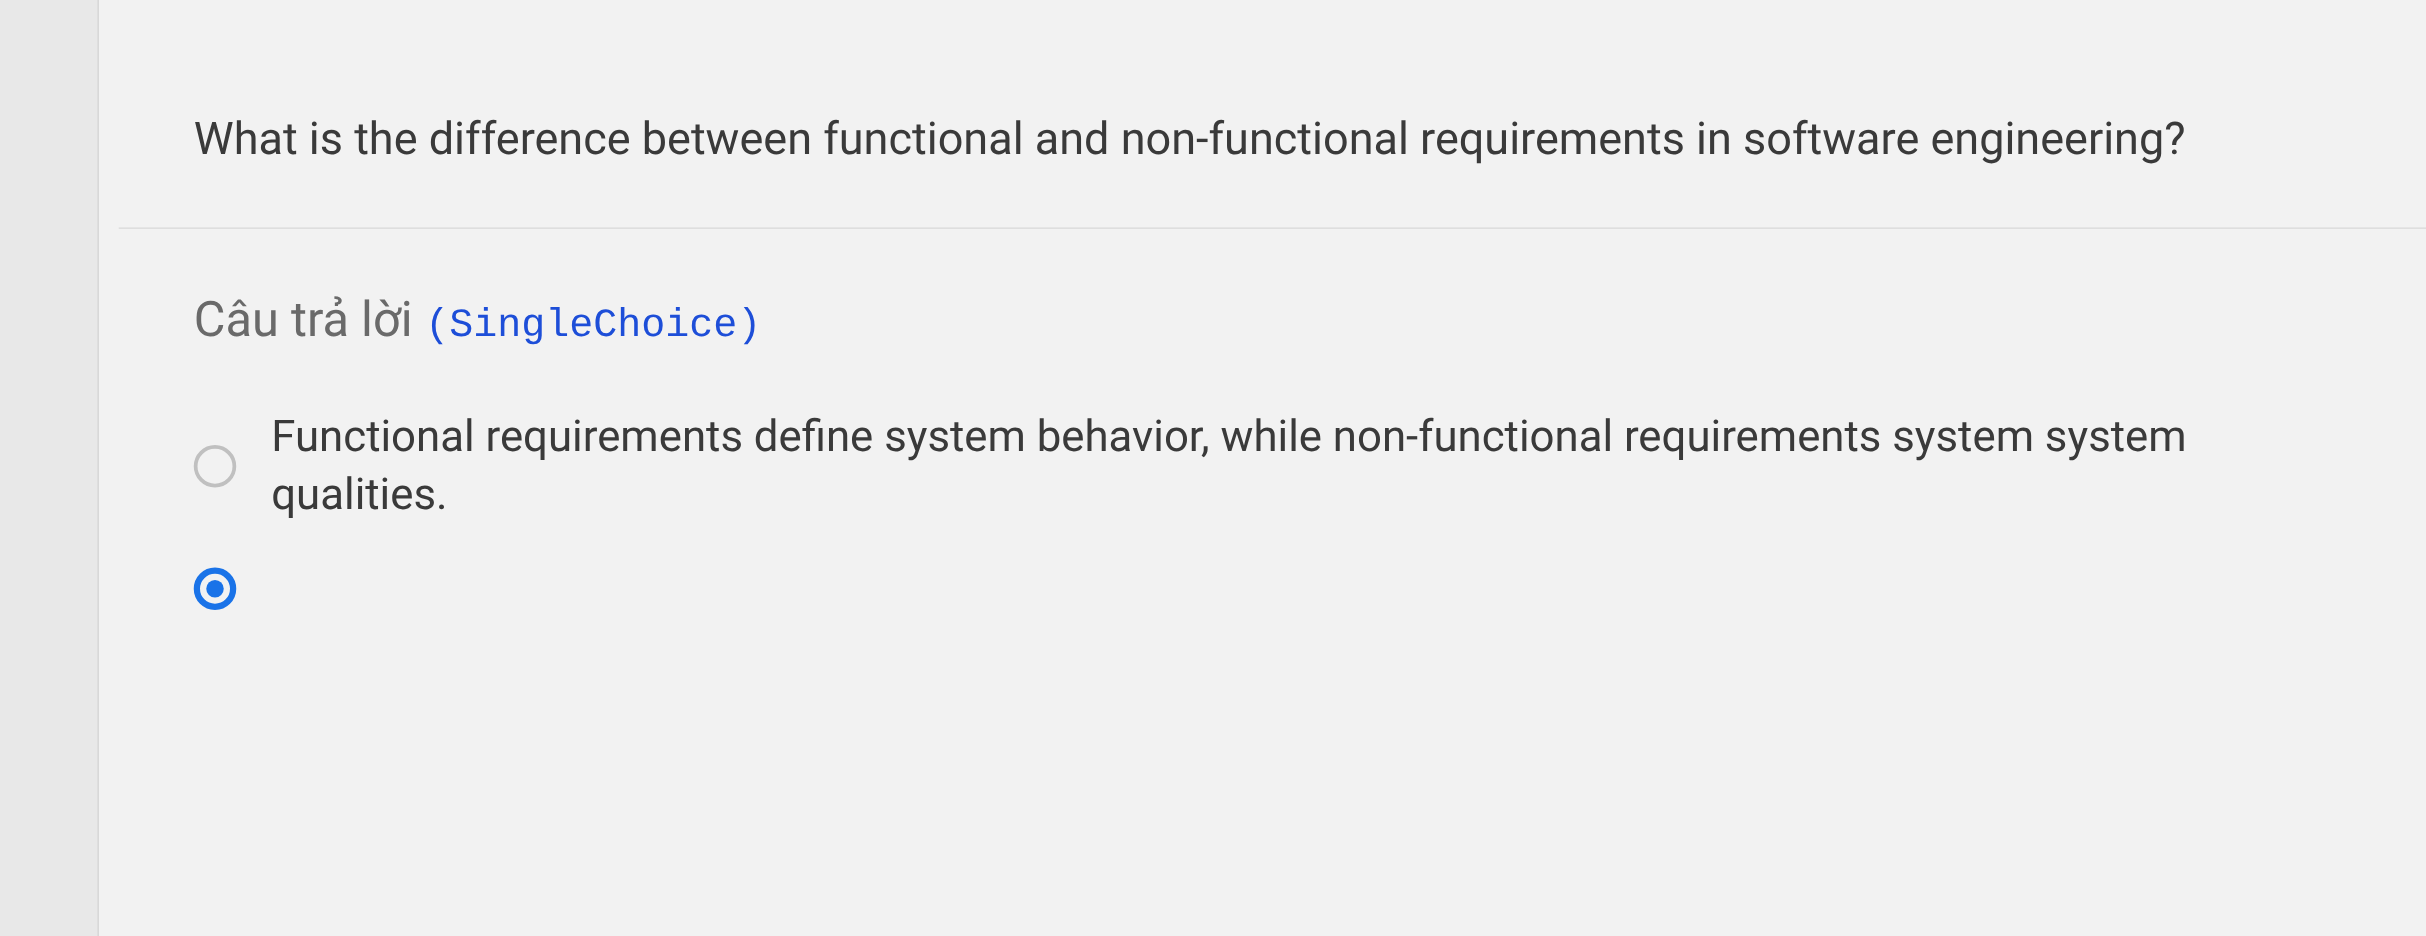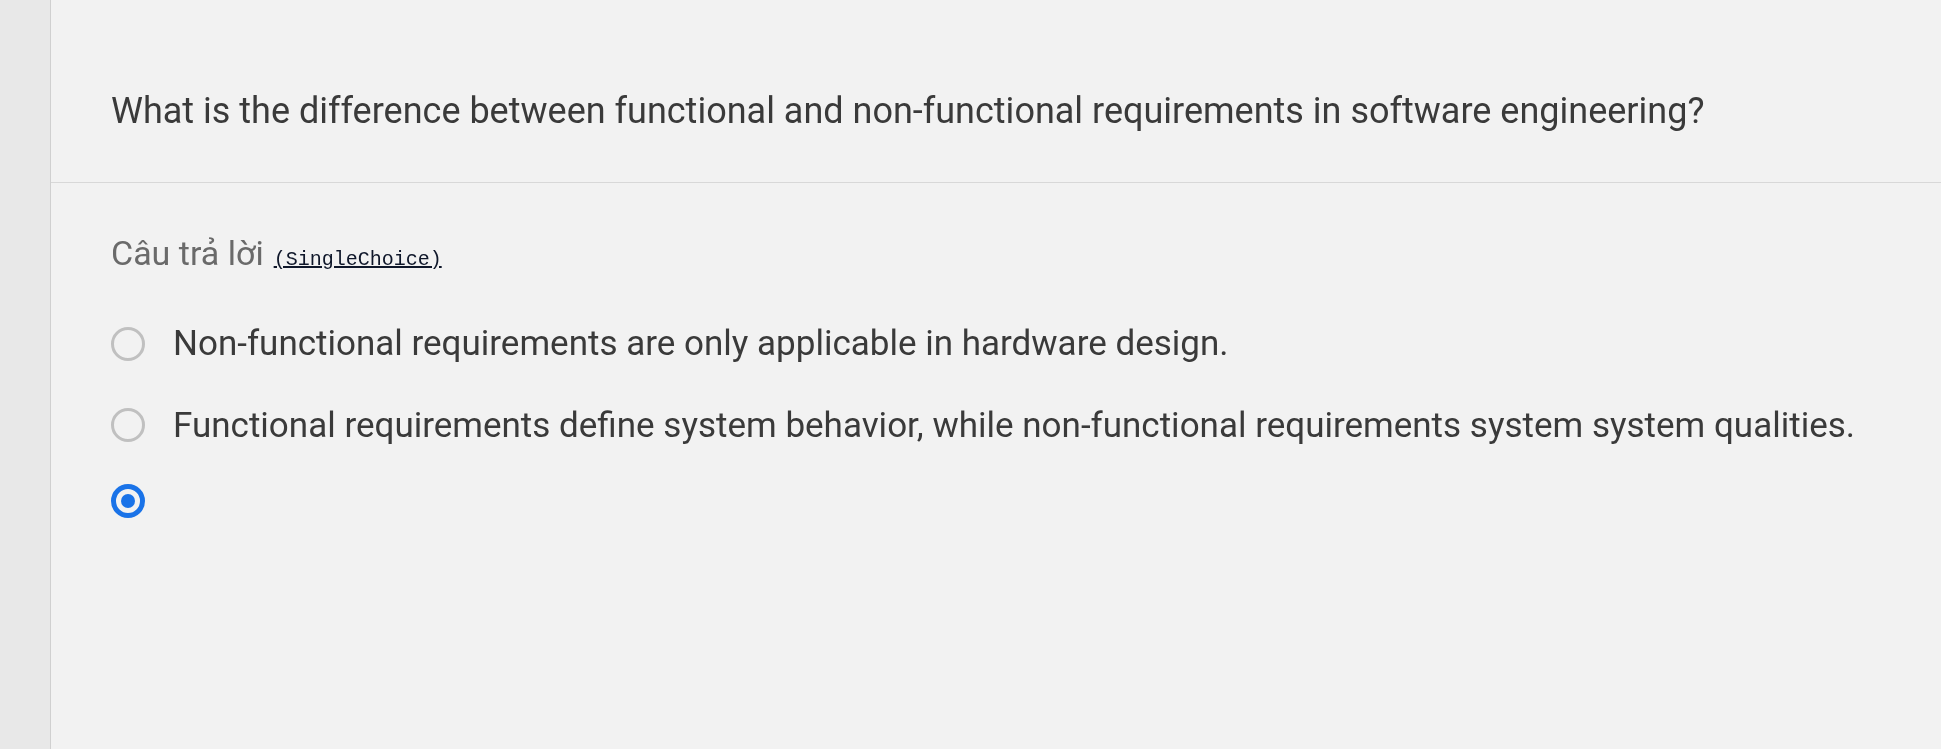--- a/index.html
+++ b/index.html
@@ -9,51 +9,51 @@
     }
     body {
       font-family: -apple-system, BlinkMacSystemFont, "Segoe UI", Roboto, Helvetica, Arial, sans-serif;
       background: #e8e8e8;
       width: 1941px;
       height: 749px;
       overflow: hidden;
     }
     .page {
       background: #f2f2f2;
-      margin-left: 50px;
+      margin-left: 78px;
       height: 100%;
       border-left: 1px solid #d0d0d0;
+      padding-left: 16px;
     }
     .question-section {
       padding: 90px 60px 50px 60px;
       border-bottom: 1px solid #d8d8d8;
     }
     .question-text {
       font-size: 36px;
       color: #3a3a3a;
       font-weight: 400;
     }
     .answer-section {
       padding: 50px 60px 20px 40px;
     }
     .answer-header {
       margin-bottom: 30px;
       padding-left: 20px;
     }
     .answer-label {
-      font-size: 34px;
+      font-size: 39px;
       color: #6a6a6a;
       font-weight: 400;
     }
     .answer-type {
-      font-size: 20px;
-      color: #0f172a;
+      font-size: 32px;
+      color: #1d4ed8;
       font-family: "Courier New", monospace;
       margin-left: 6px;
-      text-decoration: underline;
     }
     .option-row {
       display: flex;
       align-items: center;
       padding: 18px 0 18px 20px;
       gap: 28px;
     }
     .radio {
       width: 34px;
       height: 34px;
@@ -92,24 +92,20 @@
   <div class="question-section">
     <div class="question-text">What is the difference between functional and non-functional requirements in software engineering?</div>
   </div>
 
   <div class="answer-section">
     <div class="answer-header">
       <span class="answer-label">Câu trả lời</span>
       <span class="answer-type">(SingleChoice)</span>
     </div>
 
-    <div class="option-row">
-      <div class="radio"></div>
-      <div class="option-text">Non-functional requirements are only applicable in hardware design.</div>
-    </div>
 
     <div class="option-row">
       <div class="radio"></div>
       <div class="option-text">Functional requirements define system behavior, while non-functional requirements system system qualities.</div>
     </div>
 
     <div class="option-row">
       <div class="radio selected"></div>
     </div>
 

